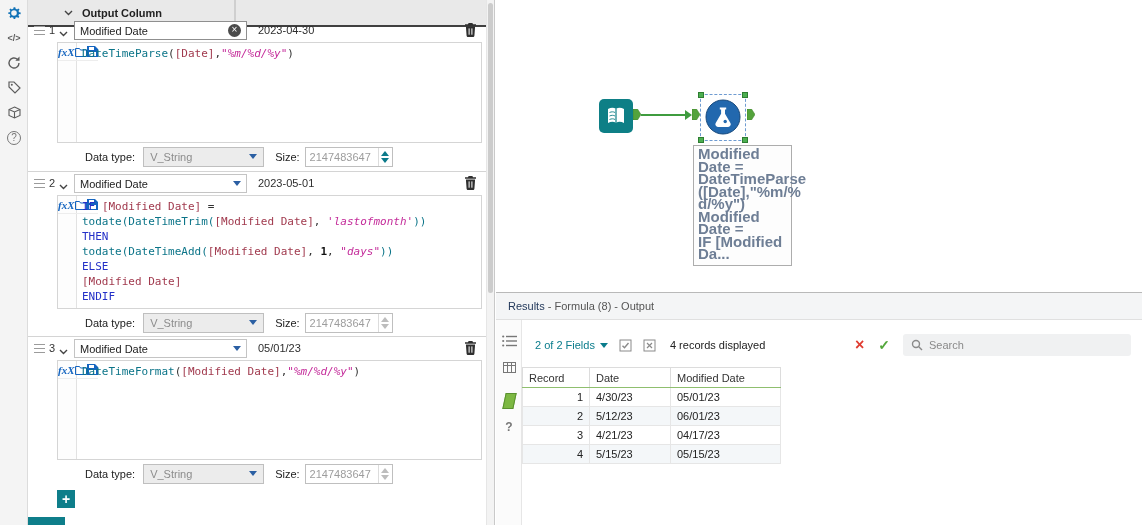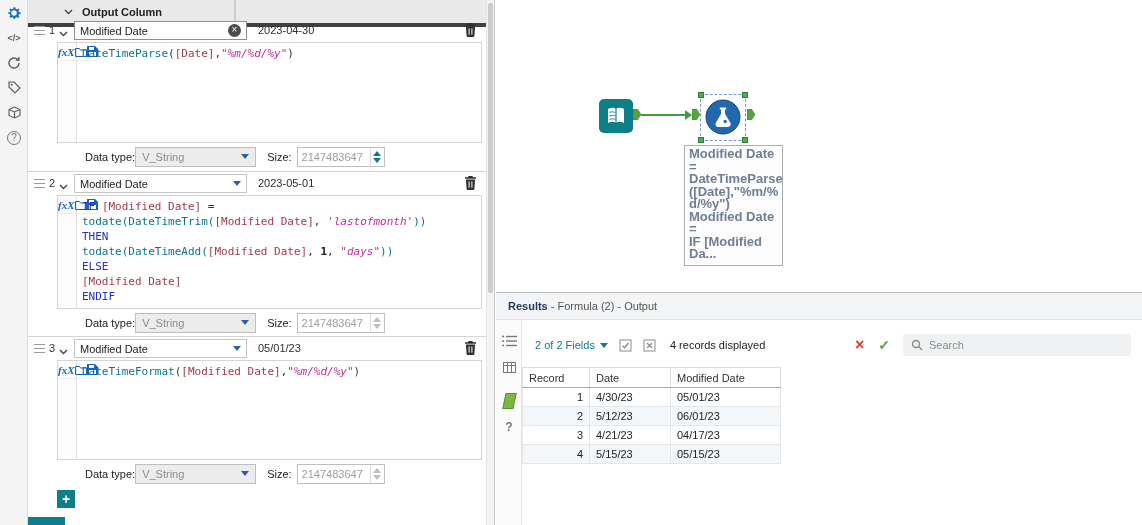--- a/index.html
+++ b/index.html
@@ -8,21 +8,21 @@
        font-family:"Liberation Sans",sans-serif;font-size:11px;color:#333}
 
   
   #left-toolbar{position:absolute;left:0;top:0;width:28px;height:525px;background:#F4F4F4;border-right:1px solid #DCDCDC}
   .lt-icon{width:28px;height:25px;display:flex;align-items:center;justify-content:center;color:#5d5d5d;cursor:pointer}
   .lt-code{font-size:9px;font-weight:bold;color:#5d5d5d}
   .lt-help{width:14px;height:14px;border:1px solid #777;border-radius:50%;font-size:10px;line-height:12px;text-align:center;color:#777}
 
   
   #config{position:absolute;left:28px;top:0;width:467px;height:525px;background:#fff;border-right:1px solid #C9C9C9}
-  #config-header{position:absolute;top:0;left:0;right:8px;height:27px;background:#E9E9E9;border-bottom:4px solid #404040;
+  #config-header{position:absolute;top:0;left:0;right:8px;height:27px;background:#E9E9E9;border-bottom:2px solid #404040;
                  display:flex;align-items:center;font-weight:bold;color:#222}
   .hdr-spacer{width:32px}
   .hdr-chev{width:16px;display:flex;align-items:center;justify-content:center}
   .hdr-col1{width:158px;padding-left:6px}
   .hdr-sep{width:1px;align-self:stretch;background:#CFCFCF}
   .hdr-col2{flex:1;padding-left:6px}
   .hdr-col3{width:22px}
 
   .expr{position:absolute;left:0;right:8px}
   #expr1{top:19px;height:151px}
@@ -52,21 +52,21 @@
       white-space:pre;overflow:hidden;cursor:text}
   .tok-fn{color:#0B7488}
   .tok-fld{color:#A13A4E}
   .tok-str{color:#C42C9A;font-style:italic}
   .tok-kw{color:#2430C8}
   .tok-num{color:#111;font-weight:bold}
   .tok-pl{color:#333}
 
   .expr-foot{position:absolute;left:29px;right:4px;bottom:0;height:27px;display:flex;align-items:center;color:#222}
   .dt-label{margin-left:28px}
-  .dtype-select{margin-left:0;width:121px;height:20px;padding:0 6px;display:flex;align-items:center;
+  .dtype-select{margin-left:8px;width:121px;height:20px;padding:0 6px;display:flex;align-items:center;
       background:#ECECEC;border:1px solid #BFBFBF;color:#8C8C8C;cursor:pointer}
   .size-label{margin-left:11px}
   .size-input{margin-left:5px;width:88px;height:20px;border:1px solid #BFBFBF;background:#fff;display:flex;align-items:center}
   .size-input .val{flex:1;padding:0 4px;color:#9d9d9d}
   .spinner{width:14px;height:100%;border-left:1px solid #DCDCDC;display:flex;flex-direction:column;
       align-items:center;justify-content:center;gap:2px;cursor:pointer}
   .tri-up{width:0;height:0;border-left:4px solid transparent;border-right:4px solid transparent;border-bottom:5px solid #0B7A8A}
   .tri-dn{width:0;height:0;border-left:4px solid transparent;border-right:4px solid transparent;border-top:5px solid #0B7A8A}
   .spinner.muted .tri-up{border-bottom-color:#BDBDBD}
   .spinner.muted .tri-dn{border-top-color:#BDBDBD}
@@ -81,27 +81,27 @@
   
   #canvas{position:absolute;left:496px;top:0;width:646px;height:292px;background:#fff}
   #input-tool{position:absolute;left:103px;top:99px;cursor:pointer}
   .anchor{position:absolute;cursor:pointer}
   #wire{position:absolute;left:145px;top:114px;width:44px;height:2px;background:#3F9C3F;cursor:pointer}
   #wire-arrow{position:absolute;left:189px;top:110px;width:0;height:0;border-top:5px solid transparent;
       border-bottom:5px solid transparent;border-left:7px solid #3F9C3F}
   #formula-sel{position:absolute;left:204px;top:94px;width:46px;height:47px;border:1px dashed #6E9BD1}
   .handle{position:absolute;width:6px;height:6px;background:#4CAF50;border:1px solid #2E7D32}
   #formula-tool{position:absolute;left:209px;top:99px;cursor:pointer}
-  #annotation{position:absolute;left:188px;top:145px;width:99px;background:#FDFDFD;border:1px solid #ADADAD;
-      padding:2px 5px 4px 4px;font-size:13px;font-weight:bold;color:#6E7E95;line-height:12.5px;white-space:pre-line;cursor:pointer}
+  #annotation{position:absolute;left:197px;top:145px;width:99px;background:#FDFDFD;border:1px solid #ADADAD;
+      padding:2px 5px 4px 4px;font-size:15px;font-weight:bold;color:#6E7E95;line-height:12.5px;white-space:pre-line;cursor:pointer}
 
   
   #results{position:absolute;left:496px;top:292px;width:646px;height:233px;background:#fff;border-top:1px solid #B9B9B9}
   #results-header{height:27px;background:#F4F5F6;border-bottom:1px solid #E0E0E0;display:flex;align-items:center;padding-left:12px}
-  #results-header .bold{font-weight:bold;color:#23395B}
+  #results-header .bold{font-weight:normal;color:#23395B}
   #results-header .rest{color:#555;white-space:pre}
   #results-rail{position:absolute;left:0;top:27px;width:26px;bottom:0;background:#FBFBFB;border-right:1px solid #E6E6E6}
   .rr-icon{width:26px;height:26px;display:flex;align-items:center;justify-content:center;cursor:pointer;color:#777}
   .rr-icon.q{font-size:12px;font-weight:bold;color:#777}
   .parallelogram{width:11px;height:16px;background:#7DB843;border:1px solid #5A9130;transform:skewX(-12deg)}
 
   #results-toolbar{position:absolute;left:26px;top:40px;right:6px;height:24px;display:flex;align-items:center}
   .fields-summary{margin-left:13px;color:#0A7C8C;cursor:pointer;display:flex;align-items:center;gap:5px}
   .fields-summary .tri{width:0;height:0;border-left:4px solid transparent;border-right:4px solid transparent;border-top:5px solid #0A7C8C}
   .tb-icon{margin-left:11px;display:flex;align-items:center;cursor:pointer}
@@ -411,21 +411,21 @@
 DateTimeParse
 ([Date],"%m/%
 d/%y")
 Modified Date =
 IF [Modified Da...</div>
   </div>
 
   <div id="results">
     <div id="results-header">
       <span class="bold">Results</span>
-      <span class="rest"> - Formula (2) - Output</span>
+      <span class="rest"> - Formula (8) - Output</span>
     </div>
 
     <div id="results-rail">
       <div class="rr-icon" style="margin-top:8px">
         <svg width="15" height="12" viewBox="0 0 15 12">
             <g stroke="#777" stroke-width="1.4">
               <line x1="4" y1="1.5" x2="15" y2="1.5"></line>
               <line x1="4" y1="6" x2="15" y2="6"></line>
               <line x1="4" y1="10.5" x2="15" y2="10.5"></line>
             </g>

